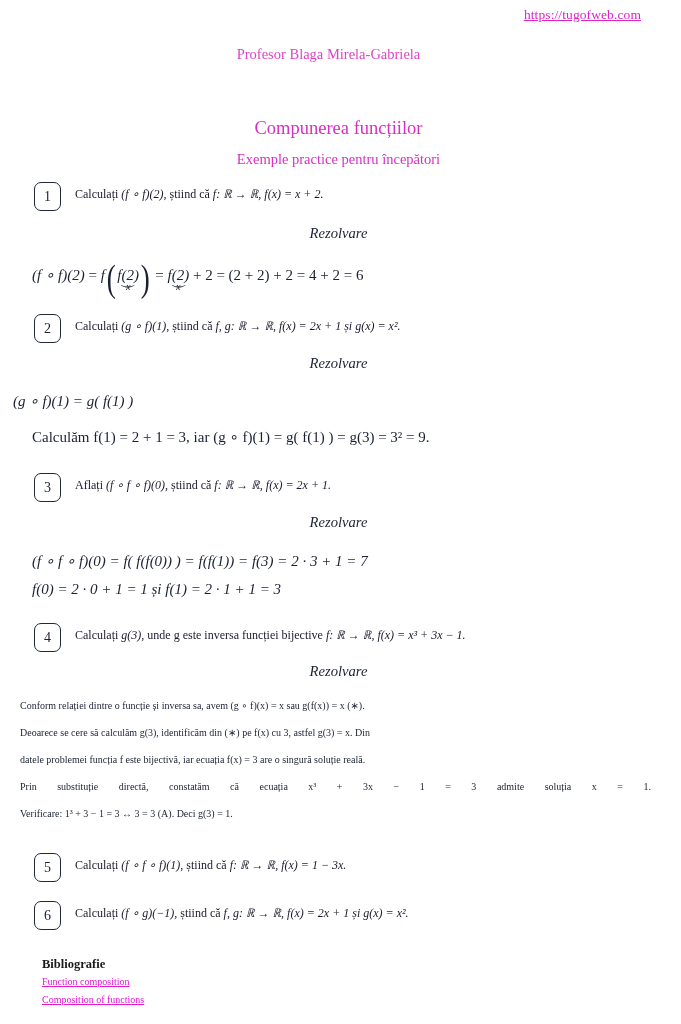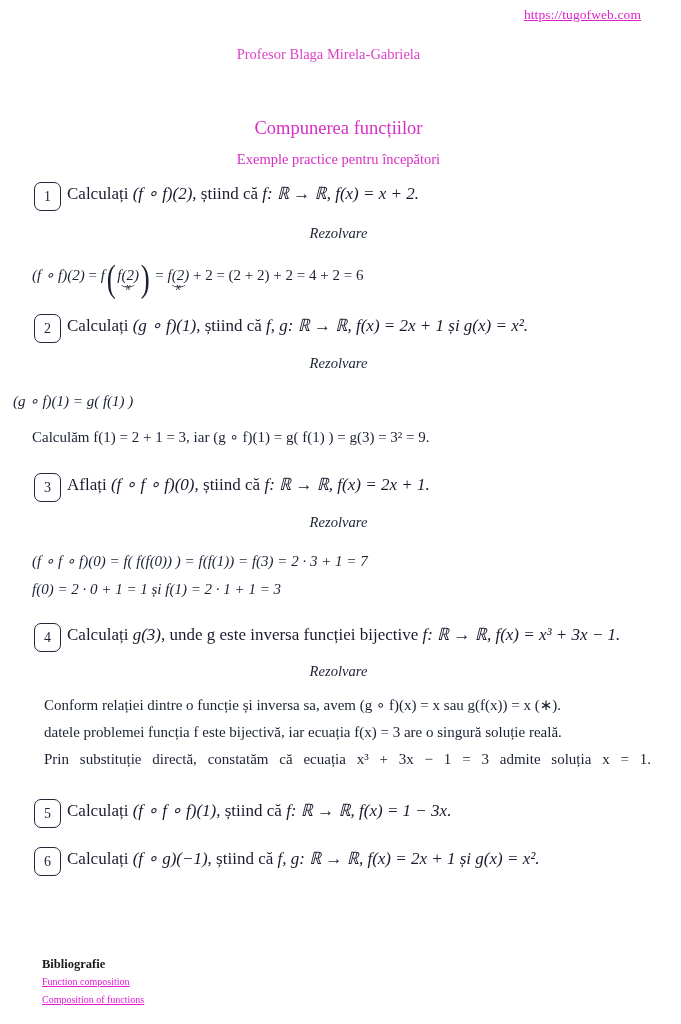--- a/index.html
+++ b/index.html
@@ -91,22 +91,22 @@
     display: flex;
     align-items: center;
     justify-content: center;
     font-size: 14px;
     font-family: "Liberation Serif", serif;
     color: #1a2133;
     box-sizing: border-box;
     margin-top: 1px;
   }
   .problem-text {
-    margin-left: 6px;
-    font-size: 17px;
+    margin-left: 14px;
+    font-size: 12px;
     line-height: 20px;
     padding-top: 3px;
     font-family: "Liberation Serif", serif;
   }
 
   .rezolvare {
     text-align: center;
     font-style: italic;
     font-size: 14.6px;
     font-family: "Liberation Serif", serif;
@@ -116,23 +116,23 @@
 
   .math-line {
     padding-left: 32px;
     padding-right: 22px;
     font-size: 15px;
     font-family: "Liberation Serif", serif;
     color: #1a2133;
     white-space: nowrap;
   }
   .para-line {
-    padding-left: 44px;
+    padding-left: 20px;
     padding-right: 30px;
-    font-size: 15px;
+    font-size: 10px;
     font-family: "Liberation Serif", serif;
     color: #1a2133;
     line-height: 27px;
   }
   .para-line.justified {
     text-align: justify;
     text-align-last: justify;
     font-family: Liberation Serif, serif;
   }
 
@@ -278,22 +278,24 @@
         <span>Calculați</span>
         <span class="it">g(3)</span><span>, unde g este inversa funcției bijective</span>
         <span class="it">f: ℝ → ℝ,</span>
         <span class="it">f(x) = x³ + 3x − 1.</span>
       </div>
     </div>
 
     <div class="rezolvare" style="margin-top:11px;">Rezolvare</div>
 
     <div class="para-line" style="margin-top:12px;">Conform relației dintre o funcție și inversa sa, avem (g ∘ f)(x) = x sau g(f(x)) = x  (∗).</div>
+    <div class="para-line">Deoarece se cere să calculăm g(3), identificăm din (∗) pe f(x) cu 3, astfel g(3) = x. Din</div>
     <div class="para-line">datele problemei funcția f este bijectivă, iar ecuația f(x) = 3 are o singură soluție reală.</div>
     <div class="para-line justified">Prin substituție directă, constatăm că ecuația x³ + 3x − 1 = 3 admite soluția x = 1.</div>
+    <div class="para-line">Verificare: 1³ + 3 − 1 = 3  ↔  3 = 3 (A). Deci g(3) = 1.</div>
 
     <div class="problem-row" style="margin-top:25px;">
       <div class="num-box">5</div>
       <div class="problem-text">
         <span>Calculați</span>
         <span class="it">(f ∘ f ∘ f)(1)</span><span>, știind că</span>
         <span class="it">f: ℝ → ℝ,</span>
         <span class="it">f(x) = 1 − 3x.</span>
       </div>
     </div>

